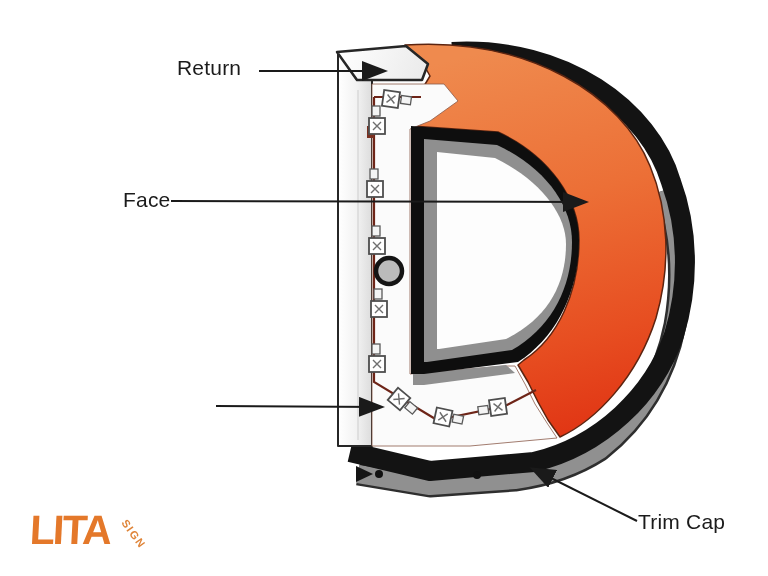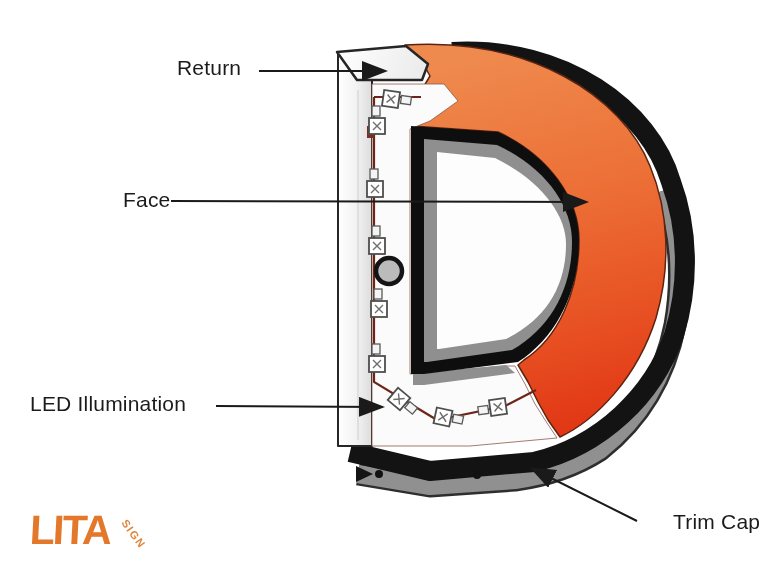--- a/index.html
+++ b/index.html
@@ -131,21 +131,20 @@
     <circle cx="477" cy="475" r="4" fill="#111111"></circle>
 
     <path d="M259,71 L384,71" stroke="#1a1a1a" stroke-width="2" marker-end="url(#ah)"></path>
     <path d="M171,201 L585,202" stroke="#1a1a1a" stroke-width="2" marker-end="url(#ah)"></path>
     <path d="M216,406 L381,407" stroke="#1a1a1a" stroke-width="2" marker-end="url(#ah)"></path>
     <path d="M637,521 L533,469" stroke="#1a1a1a" stroke-width="2" marker-end="url(#ah)"></path>
   </svg>
 
   <div class="lbl" style="left:177px;top:56px">Return</div>
   <div class="lbl" style="left:123px;top:188px">Face</div>
-  <div class="lbl" style="left:30px;top:392px">LED Illumination</div>
-  <div class="lbl" style="left:673px;top:510px">Trim Cap</div>
+  <div class="lbl" style="left:638px;top:510px">Trim Cap</div>
 
   <div id="logo">
     <span class="brand">LITA</span>
     <span class="sub">SIGN</span>
   </div>
 
 </div>
 
 </body></html>

